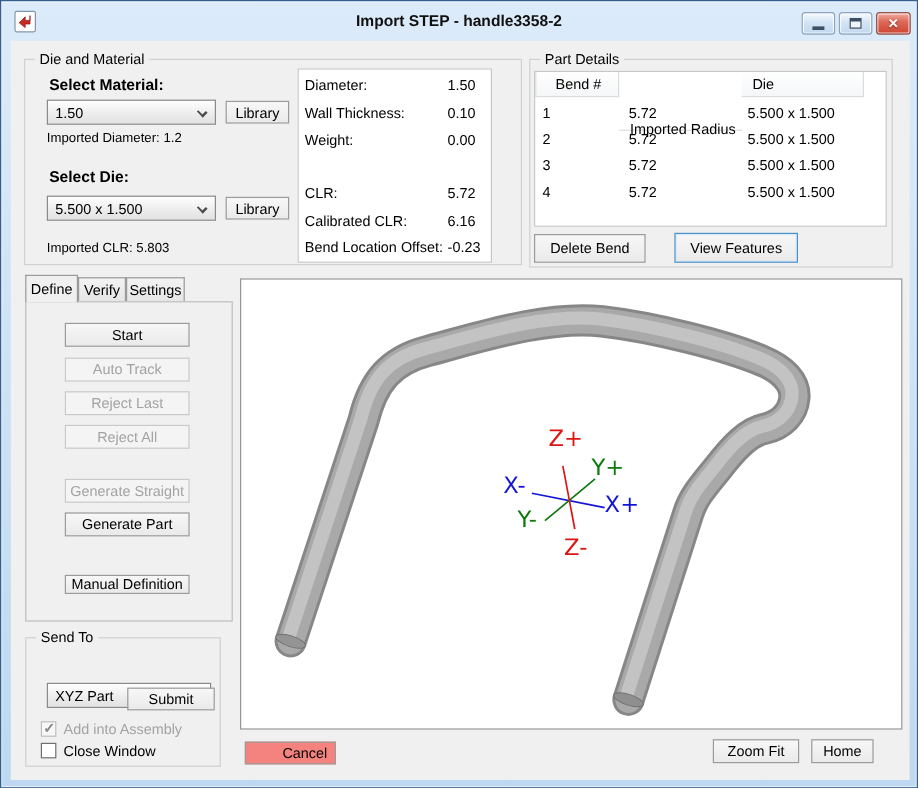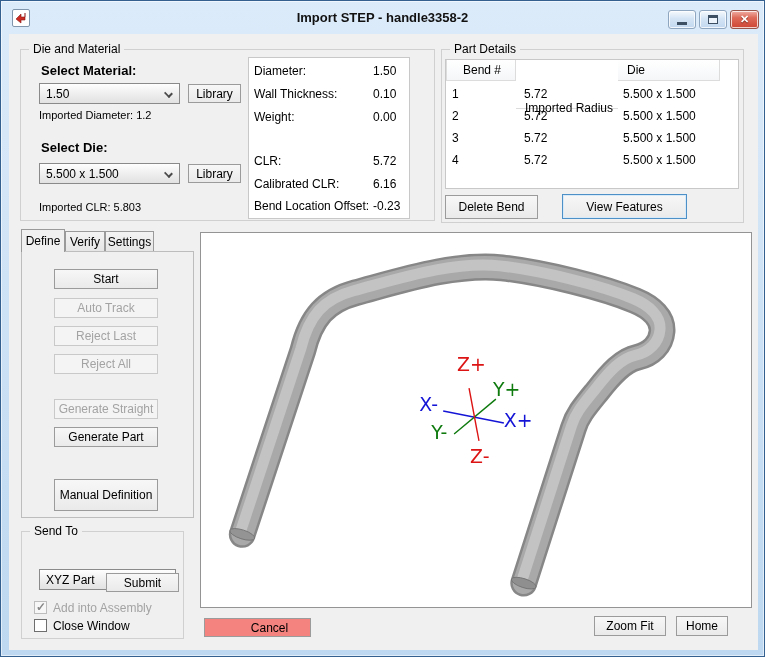--- a/index.html
+++ b/index.html
@@ -210,21 +210,21 @@
       </div>
       <div class="pd-row" style="left:0; top:89px; width:100%;">
         <span class="pd-cell" style="width:70px; padding-left:6px;">4</span>
         <span class="pd-cell" style="width:102px; padding-left:8px;">5.72</span>
         <span class="pd-cell" style="width:102px; padding-left:5px;">5.500 x 1.500</span>
       </div>
     </div>
     <div class="btn" style="left:436px; top:161px; width:93px; height:24px;">
       <span>Delete Bend</span>
     </div>
-    <div class="btn focused" style="left:553px; top:160px; width:125px; height:25px;">
+    <div class="btn focused" style="left:553px; top:160px; width:103px; height:25px;">
       <span>View Features</span>
     </div>
 
     <div class="tab active" style="left:12px; top:195px; width:44px; height:23px;">
       <span>Define</span>
     </div>
     <div class="tab" style="left:56px; top:197px; width:40px; height:21px;">
       <span>Verify</span>
     </div>
     <div class="tab" style="left:96px; top:197px; width:49px; height:21px;">
@@ -243,21 +243,21 @@
     </div>
     <div class="btn disabled" style="left:45px; top:320px; width:104px; height:20px;">
       <span>Reject All</span>
     </div>
     <div class="btn disabled" style="left:45px; top:365px; width:104px; height:20px;">
       <span>Generate Straight</span>
     </div>
     <div class="btn" style="left:45px; top:393px; width:104px; height:20px;">
       <span>Generate Part</span>
     </div>
-    <div class="btn" style="left:45px; top:445px; width:104px; height:32px;">
+    <div class="btn" style="left:45px; top:445px; width:104px; height:16px;">
       <span>Manual Definition</span>
     </div>
 
     <div class="group" style="left:12px; top:497px; width:163px; height:108px;">
       <span class="group-label">Send To</span>
     </div>
     <div class="combo" style="left:30px; top:511px; width:137px;margin-top:24px;">
       <span>XYZ Part</span>
       <span class="chev"></span>
     </div>
@@ -287,21 +287,21 @@
           <text x="257" y="139" fill="#dc1414">Z+</text>
           <text x="293" y="164" fill="#0e7a0e">Y+</text>
           <text x="219" y="179" fill="#1414d6">X-</text>
           <text x="304" y="195" fill="#1414d6">X+</text>
           <text x="231" y="207" fill="#0e7a0e">Y-</text>
           <text x="270" y="231" fill="#dc1414">Z-</text>
         </g>
       </svg>
     </div>
 
-    <div class="btn cancel" style="left:195px; top:584px; width:107px; height:19px;padding-left:24px;">
+    <div class="btn cancel" style="left:195px; top:584px; width:76px; height:19px;padding-left:24px;">
       <span>Cancel</span>
     </div>
     <div class="btn" style="left:585px; top:582px; width:72px; height:20px;">
       <span>Zoom Fit</span>
     </div>
     <div class="btn" style="left:667px; top:582px; width:52px; height:20px;">
       <span>Home</span>
     </div>
 
   </div>

